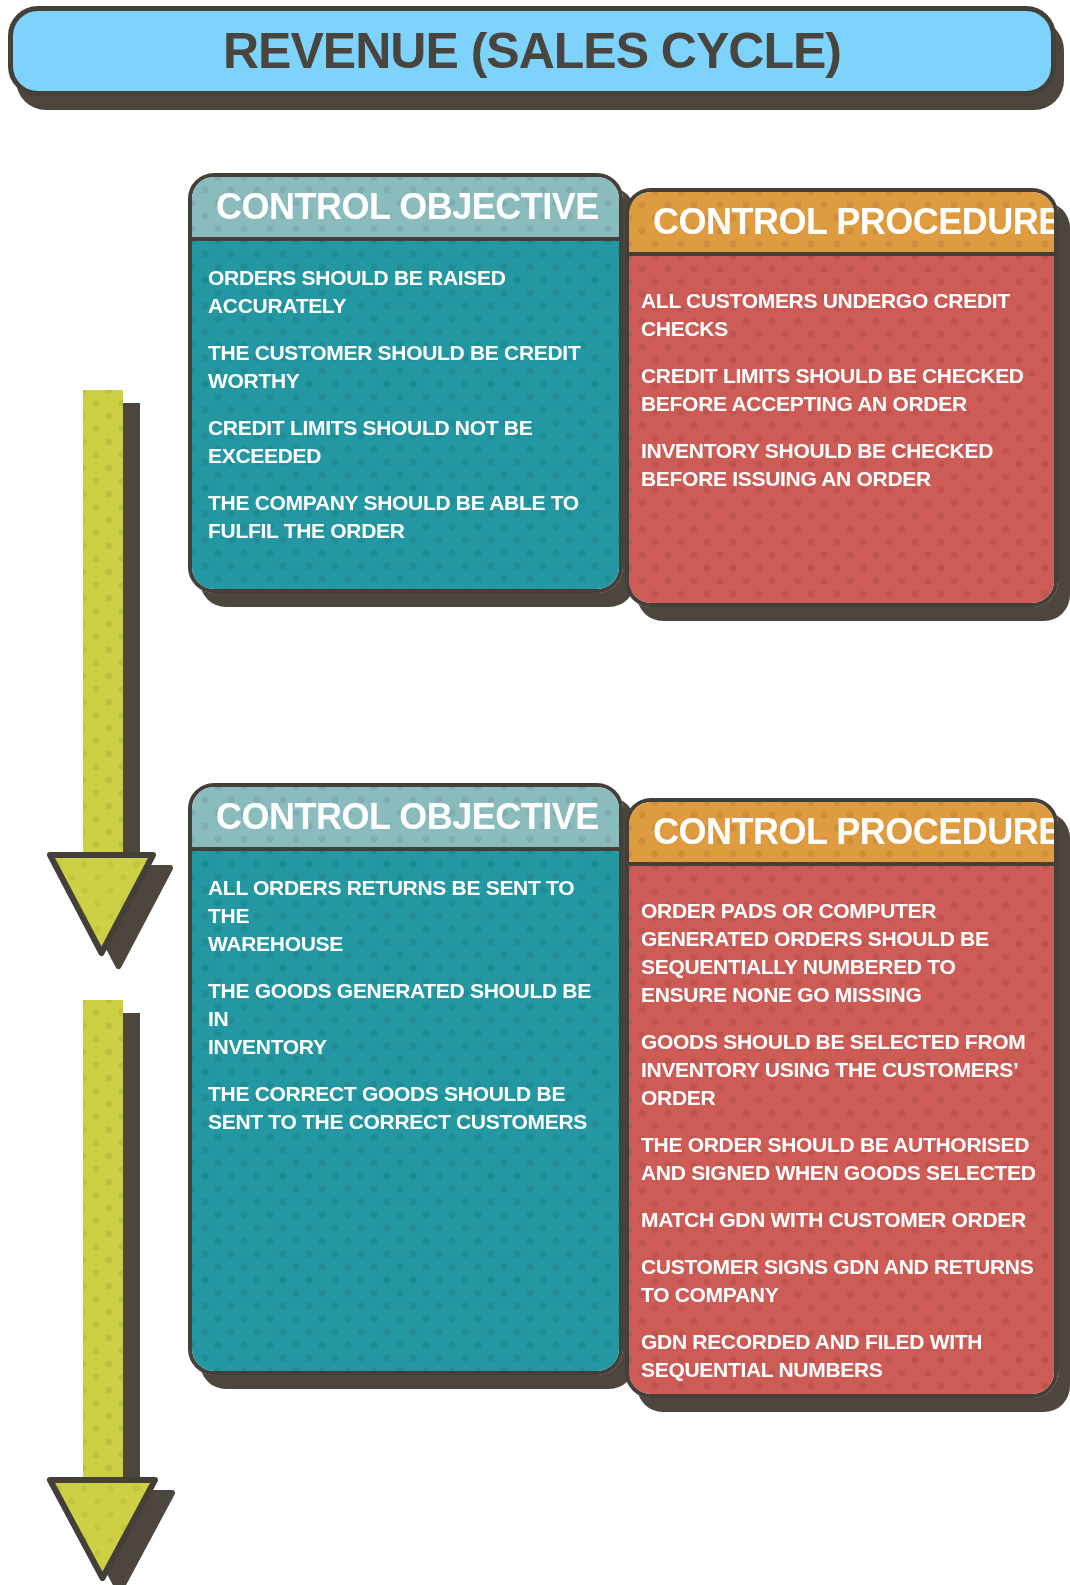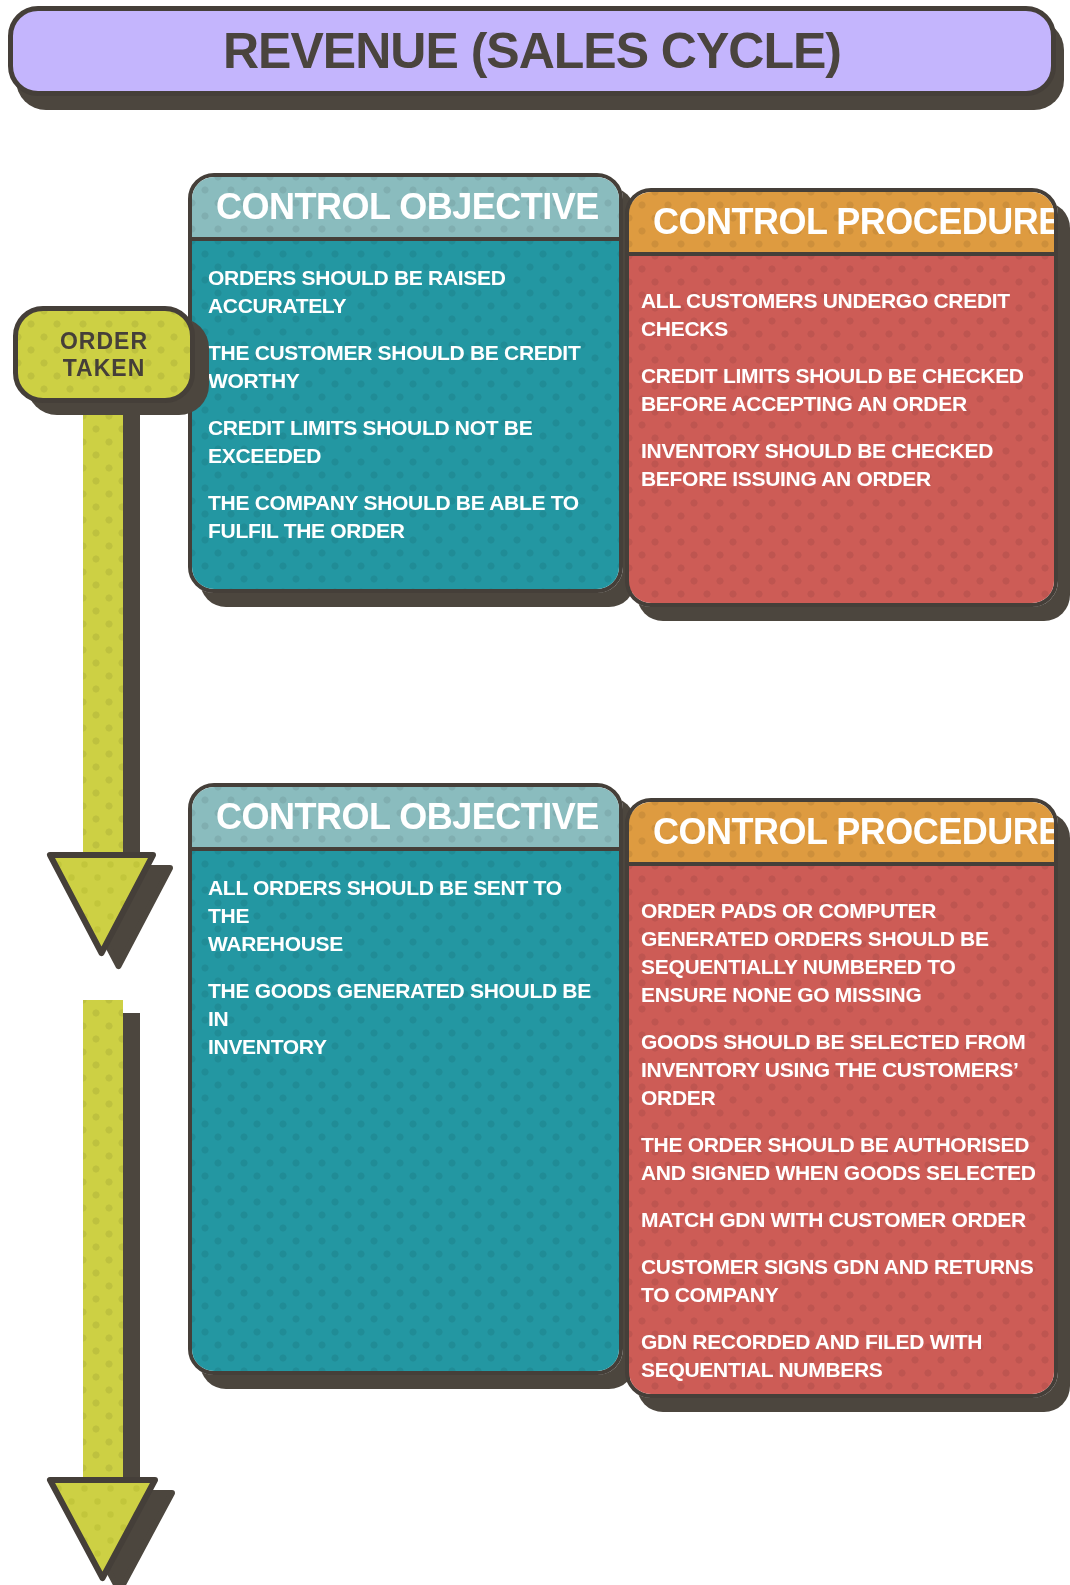--- a/index.html
+++ b/index.html
@@ -25,21 +25,21 @@
   .halftone{
     background-image:
       radial-gradient(circle, rgba(0,0,0,.075) 3.2px, rgba(0,0,0,0) 3.9px),
       radial-gradient(circle, rgba(0,0,0,.075) 3.2px, rgba(0,0,0,0) 3.9px);
     background-size:26px 26px,26px 26px;
     background-position:0 0,13px 13px;
   }
   
   .title-banner{
     position:absolute;left:8px;top:6px;width:1048px;height:90px;
-    background:#c4b5fd;border:5px solid var(--ink);border-radius:30px;
+    background:#7dd3fc;border:5px solid var(--ink);border-radius:30px;
     box-shadow:8px 14px 0 var(--shadow);
     display:flex;align-items:center;justify-content:center;
     box-sizing:border-box;z-index:5;text-align:right;
   }
   .title-banner h1{
     margin:0;font-size:50px;font-weight:bold;letter-spacing:-1px;
     color:var(--text-dark);white-space:nowrap;
   }
   
   .card{
@@ -134,24 +134,26 @@
         <p class="card-item">CREDIT LIMITS SHOULD BE CHECKED
 BEFORE ACCEPTING AN ORDER</p>
         <p class="card-item">INVENTORY SHOULD BE CHECKED
 BEFORE ISSUING AN ORDER</p>
       </div>
   </div>
 
   <div class="card teal" id="card-objective-2">
     <div class="card-header halftone">CONTROL OBJECTIVE</div>
     <div class="card-body halftone">
-        <p class="card-item">ALL ORDERS SHOULD BE SENT TO THE
+        <p class="card-item">ALL ORDERS RETURNS BE SENT TO THE
 WAREHOUSE</p>
         <p class="card-item">THE GOODS GENERATED SHOULD BE IN
 INVENTORY</p>
+        <p class="card-item">THE CORRECT GOODS SHOULD BE
+SENT TO THE CORRECT CUSTOMERS</p>
       </div>
   </div>
 
   <div class="card red" id="card-procedure-2">
     <div class="card-header halftone">CONTROL PROCEDURE</div>
     <div class="card-body halftone">
         <p class="card-item">ORDER PADS OR COMPUTER
 GENERATED ORDERS SHOULD BE
 SEQUENTIALLY NUMBERED TO
 ENSURE NONE GO MISSING</p>
@@ -166,21 +168,20 @@
         <p class="card-item">GDN RECORDED AND FILED WITH
 SEQUENTIAL NUMBERS</p>
       </div>
   </div>
 
   <div class="shaft-shadow" id="shaft1-shadow"></div>
   <div class="shaft halftone" id="shaft1"></div>
   <div class="shaft-shadow" id="shaft2-shadow"></div>
   <div class="shaft halftone" id="shaft2"></div>
 
-  <div class="flow-box halftone" id="flow-box-order">ORDER TAKEN</div>
 
   <svg id="flow-heads" width="1070" height="1585" viewBox="0 0 1070 1585">
     <defs>
       <pattern id="ht" width="26" height="26" patternUnits="userSpaceOnUse">
         <rect width="26" height="26" class="pat-base"></rect>
         <circle cx="6.5" cy="6.5" r="3.2" class="pat-dot"></circle>
         <circle cx="19.5" cy="19.5" r="3.2" class="pat-dot"></circle>
       </pattern>
     </defs>
     <path class="head-shadow" d="M67,868 L170,868 L118.5,966 Z"></path>

